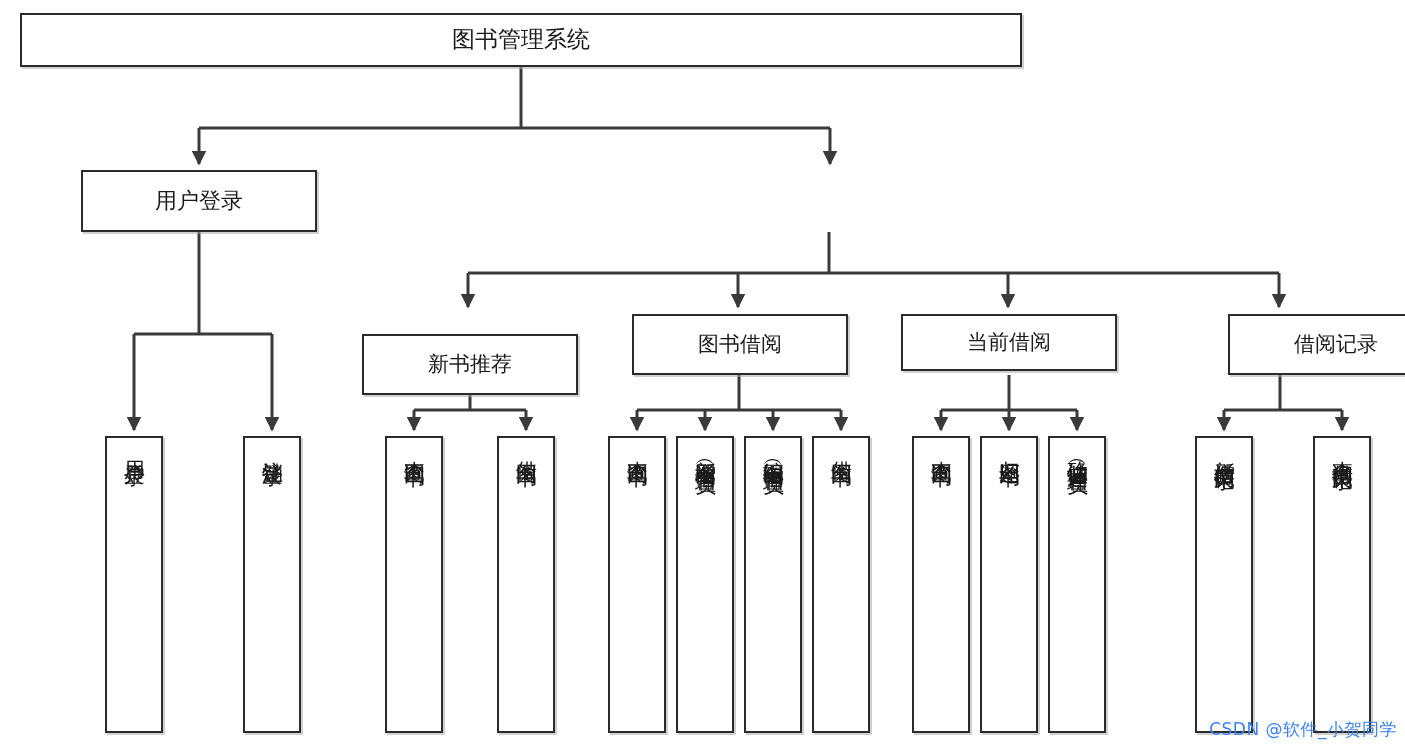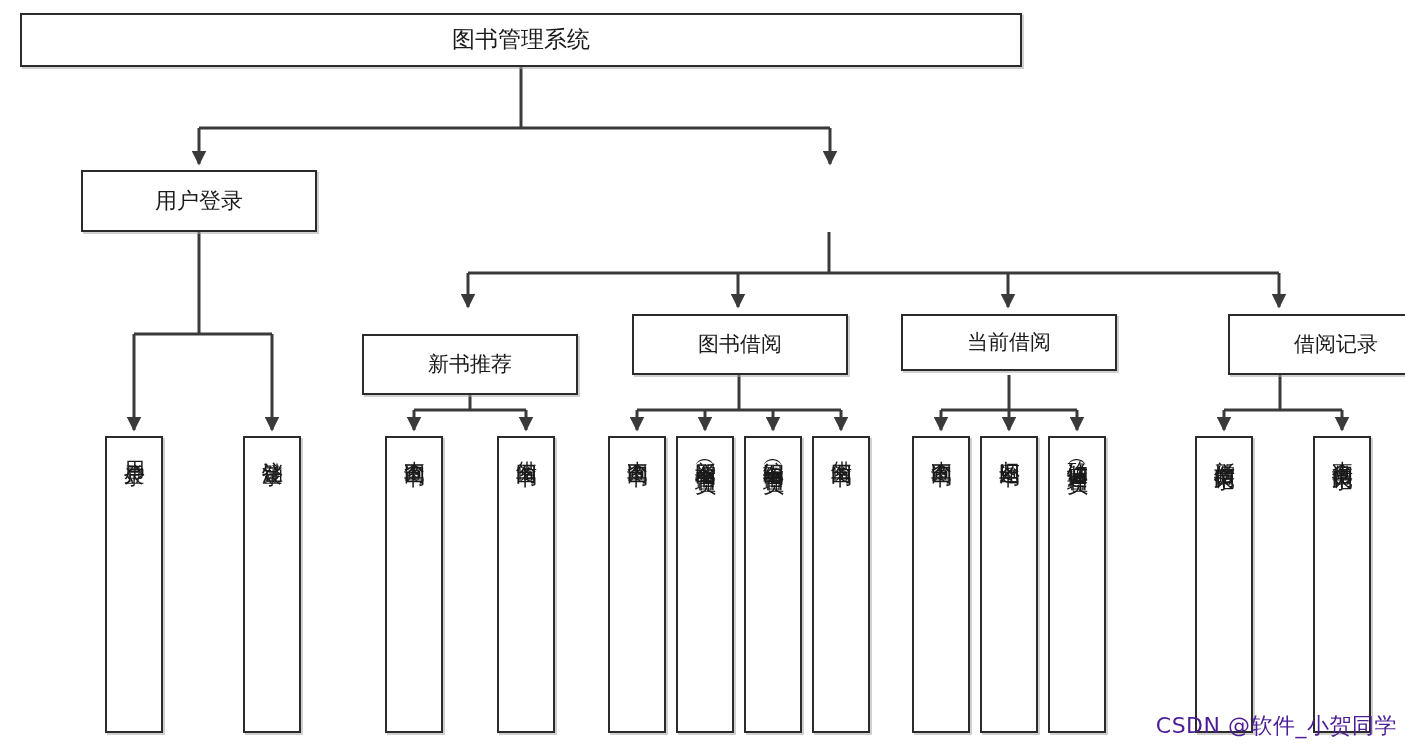--- a/index.html
+++ b/index.html
@@ -54,22 +54,22 @@
     text-orientation: upright;
     font-size: 21px;
     letter-spacing: 2px;
     line-height: 1.0;
     white-space: nowrap;
   }
   .watermark {
     position: absolute;
     right: 8px;
     bottom: 6px;
-    font-size: 22px;
-    color: #4c1d95;
+    font-size: 17px;
+    color: #3b82f6;
     letter-spacing: 0.5px;
     white-space: nowrap;
     margin-left: 18px;
   }
 </style>
 </head>
 <body>
 
 <div id="canvas">
 

